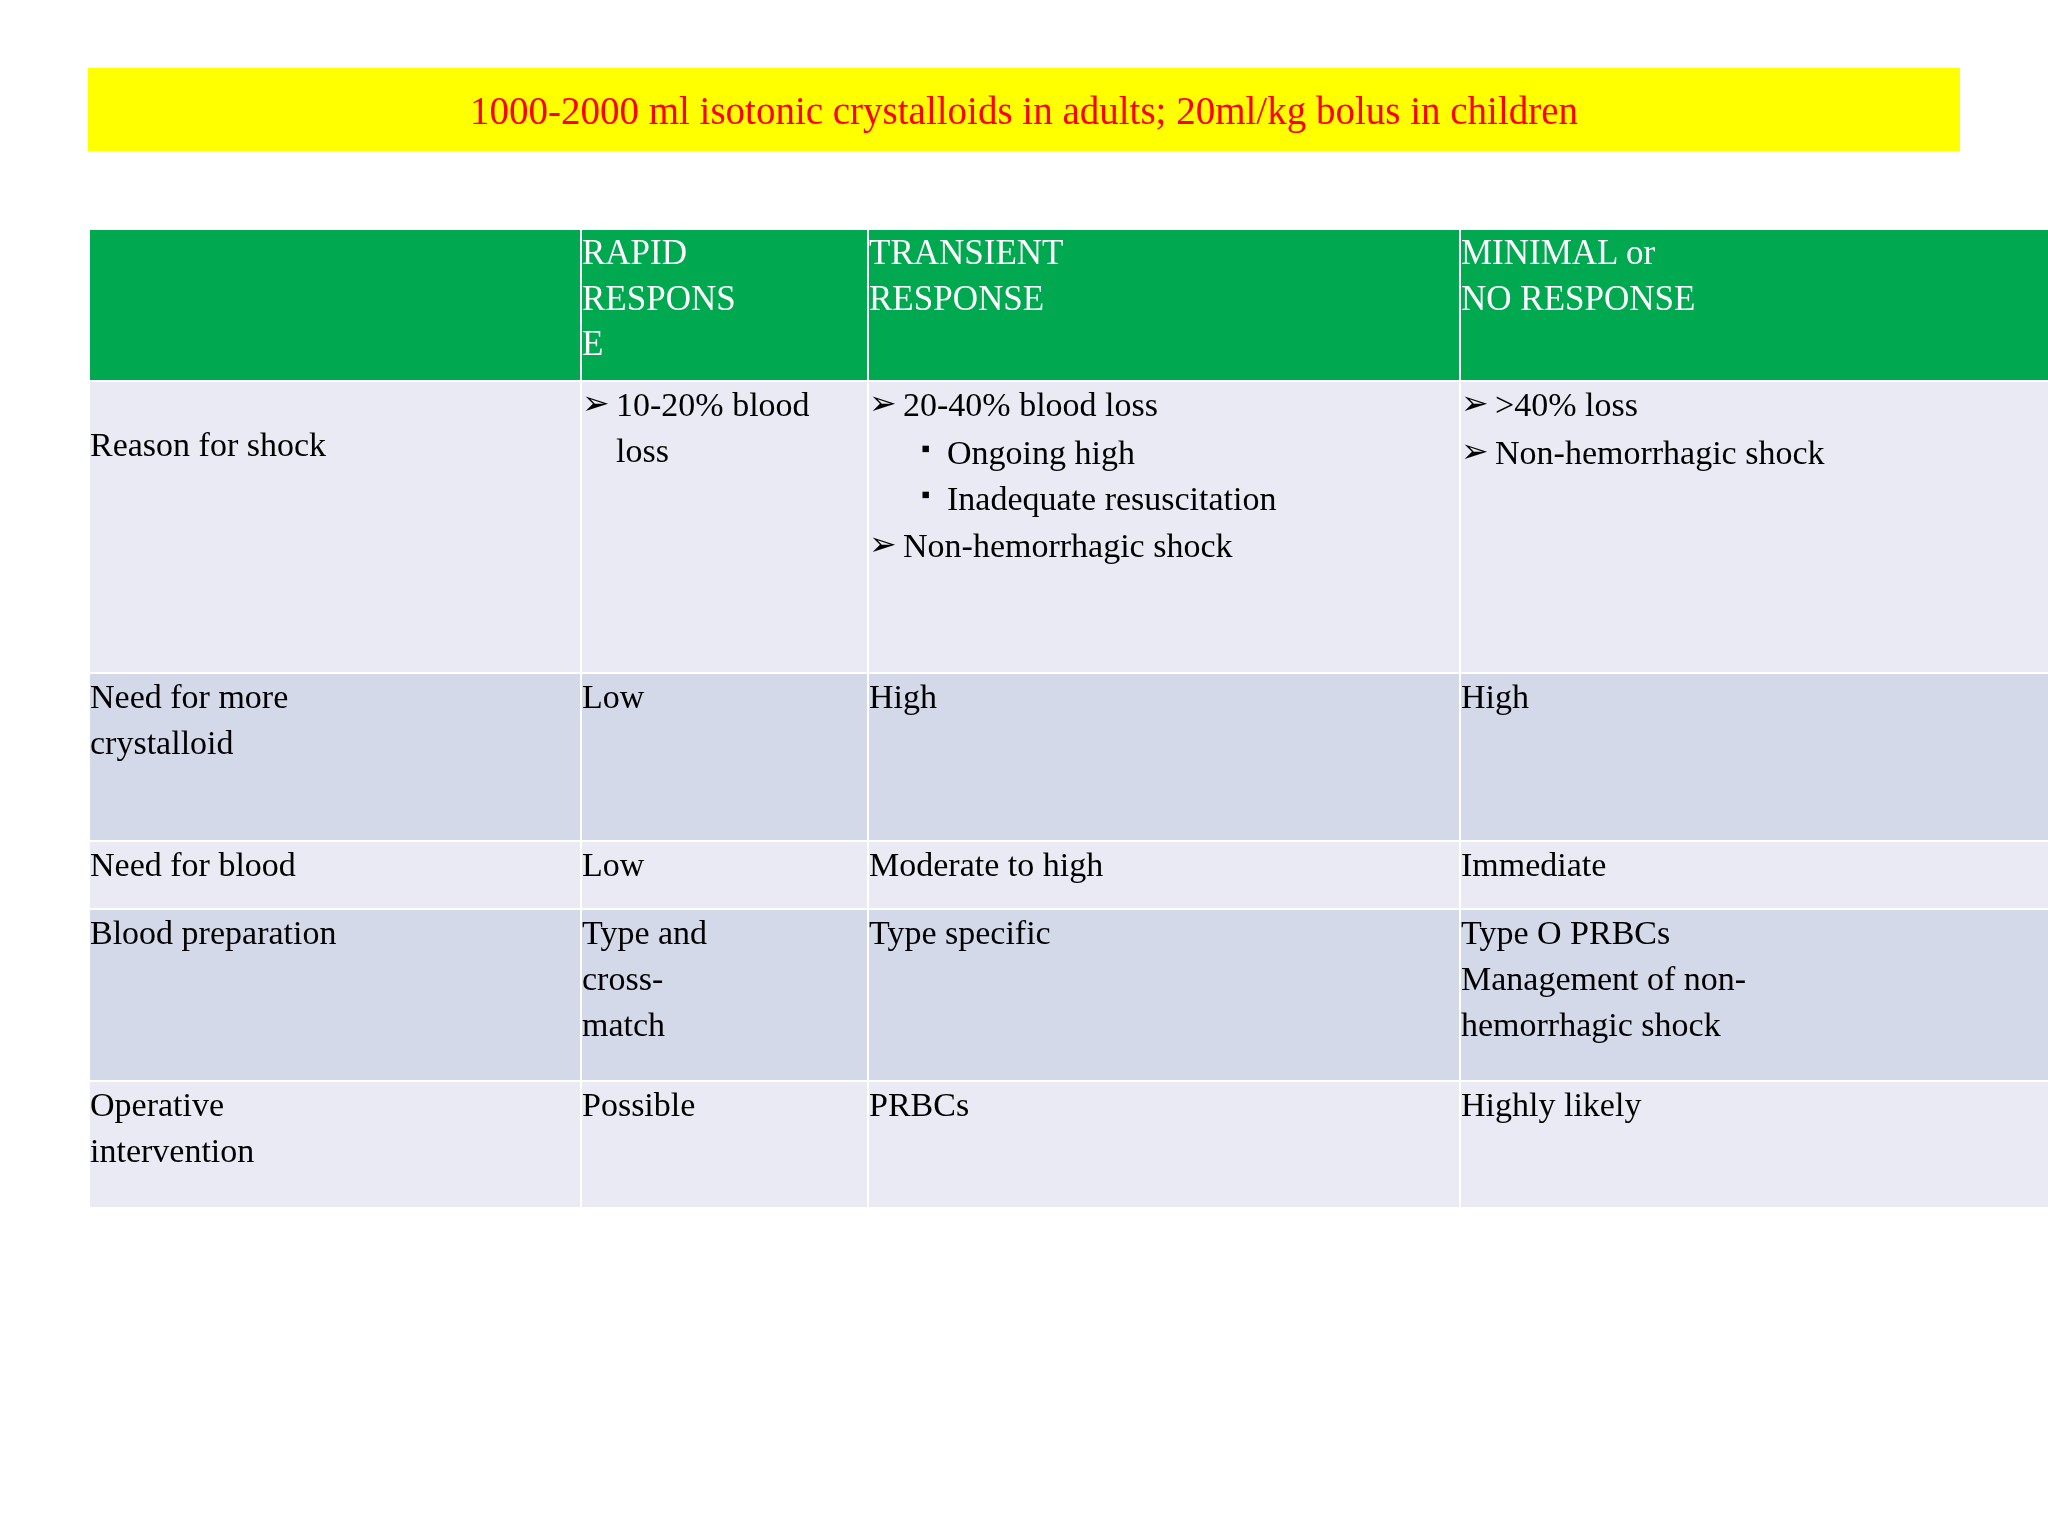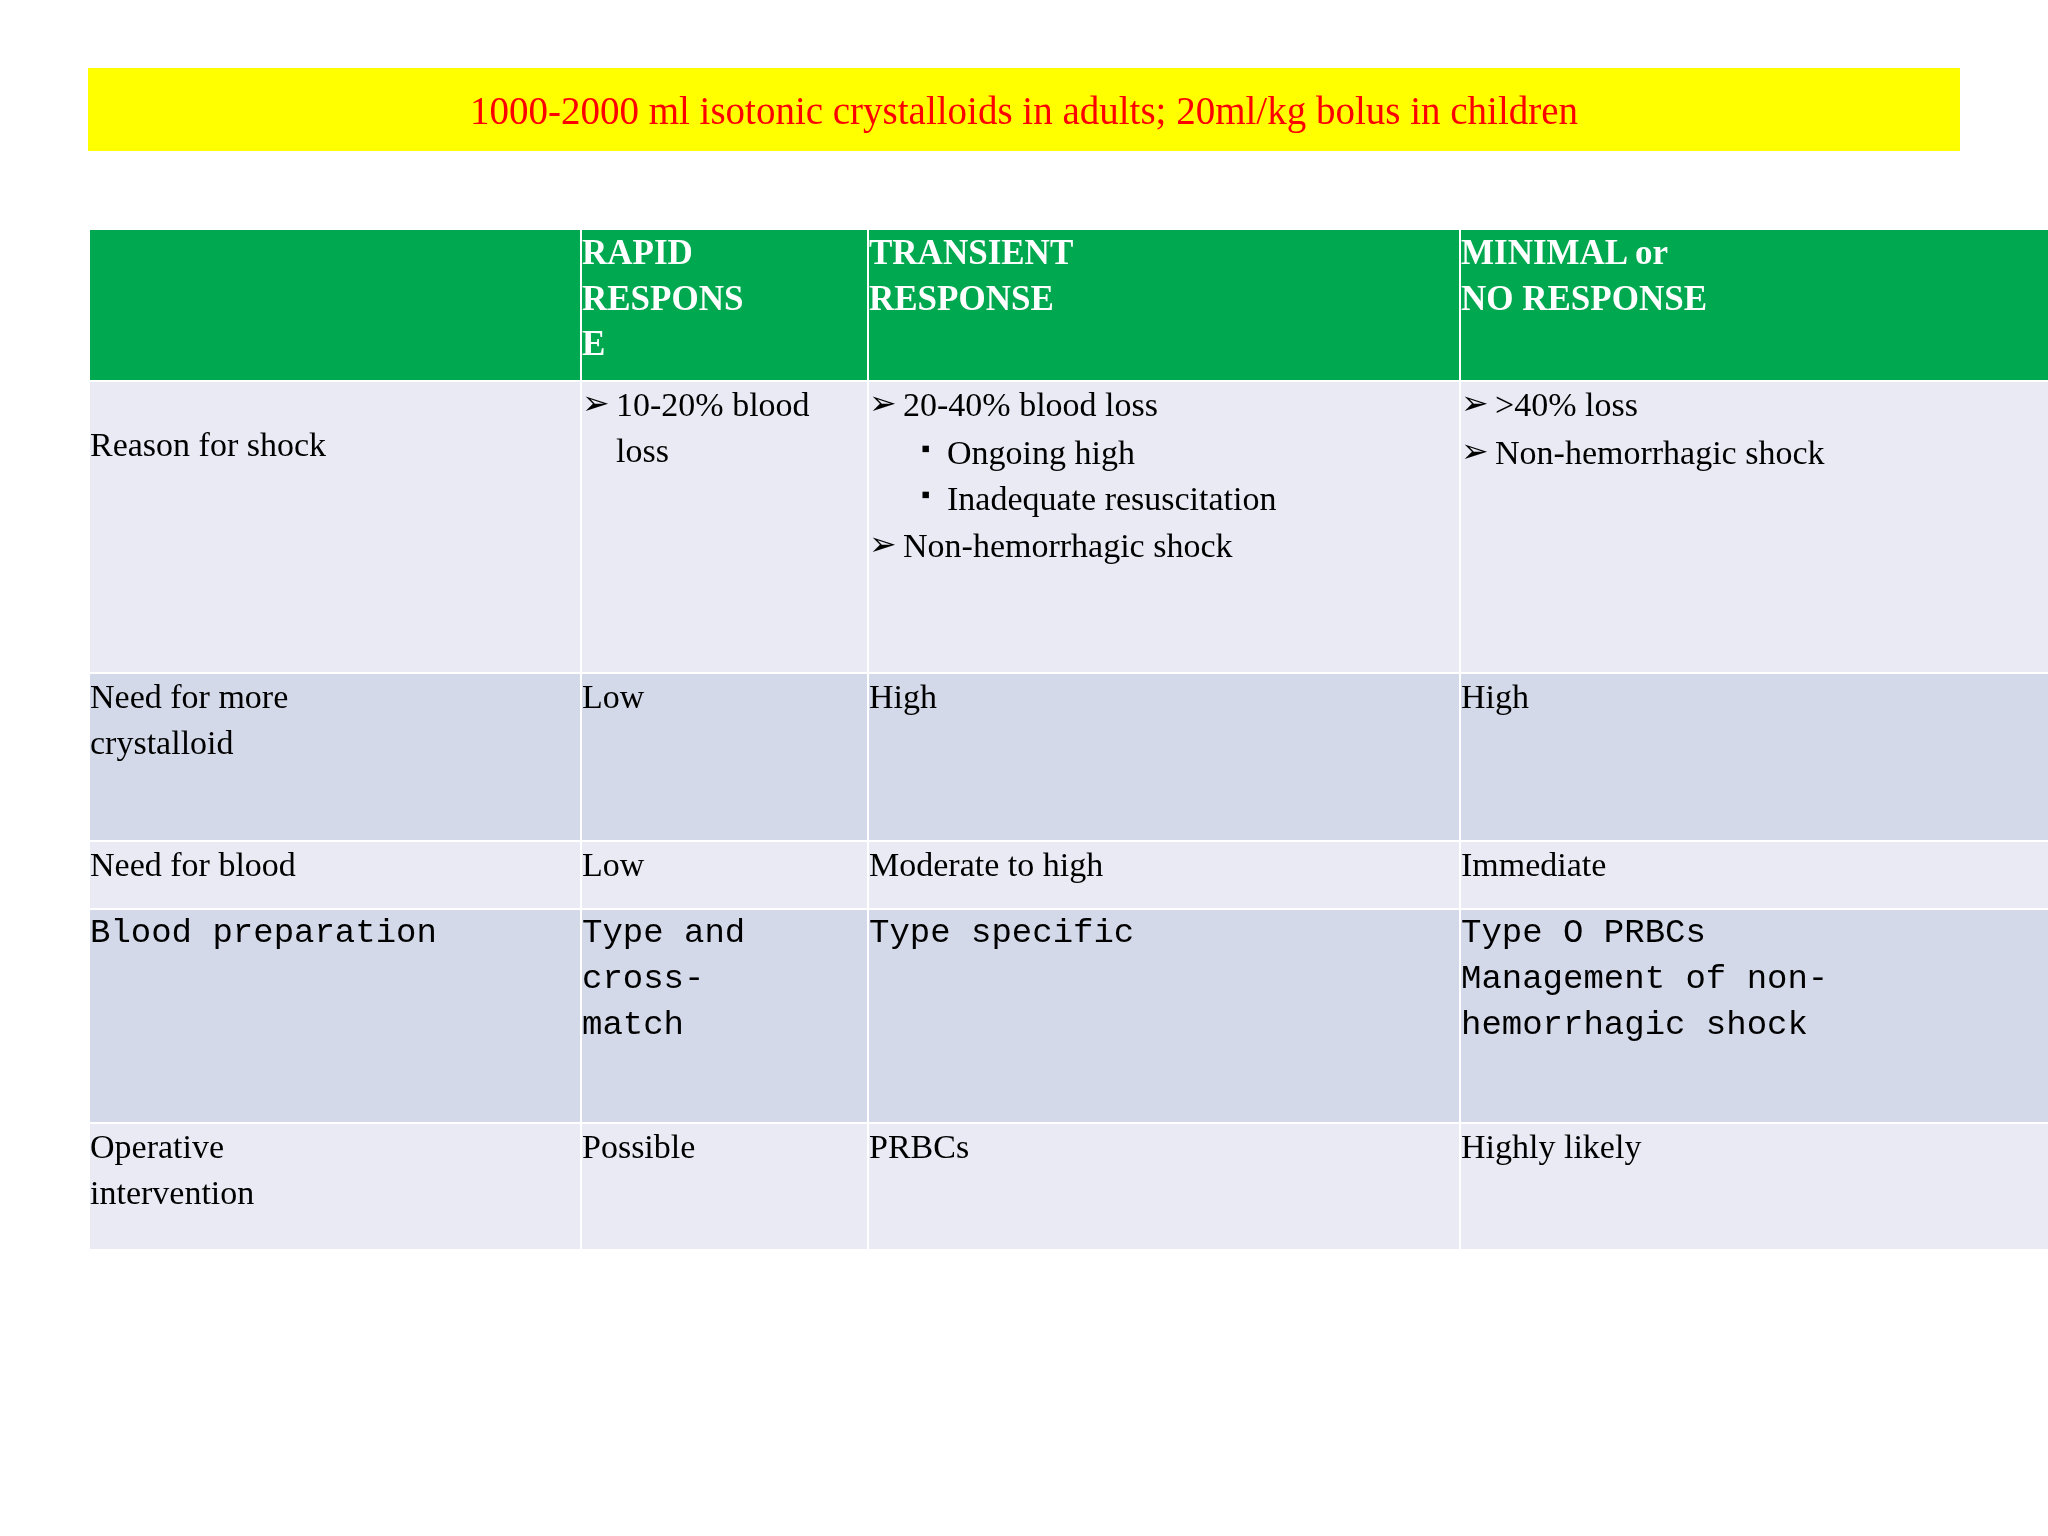--- a/index.html
+++ b/index.html
@@ -60,21 +60,21 @@
 
   .c1{width:490px;}
   .c2{width:285px;}
   .c3{width:590px;}
   .c4{width:605px;}
 
   
   .hdr{
     background:#00a94f;
     color:#ffffff;
-    font-weight:bold;
+    font-weight:normal;
     font-size:35px;
     line-height:1.30;
     padding:16px 14px 18px 14px;
     height:150px;
     box-sizing:border-box;
   }
   .hdr-blank{background:#00a94f;}
 
   
   .rowA{background:#e9eaf4;}
@@ -84,21 +84,21 @@
     font-size:34px;
     line-height:1.36;
     color:#000000;
     padding:12px 14px 14px 16px;
     box-sizing:border-box;
   }
 
   .r-shock .cell{height:290px;}
   .r-cryst .cell{height:166px;}
   .r-blood .cell{height:66px;}
-  .r-prep  .cell{height:212px;font-family:Liberation Mono, monospace;}
+  .r-prep  .cell{height:170px;}
   .r-oper  .cell{height:125px;}
 
   
   ul.b1{list-style:none;margin:0;padding:0;}
   ul.b1 > li{
     position:relative;
     padding-left:34px;
     margin:0 0 2px 0;
     line-height:1.36;
   }

